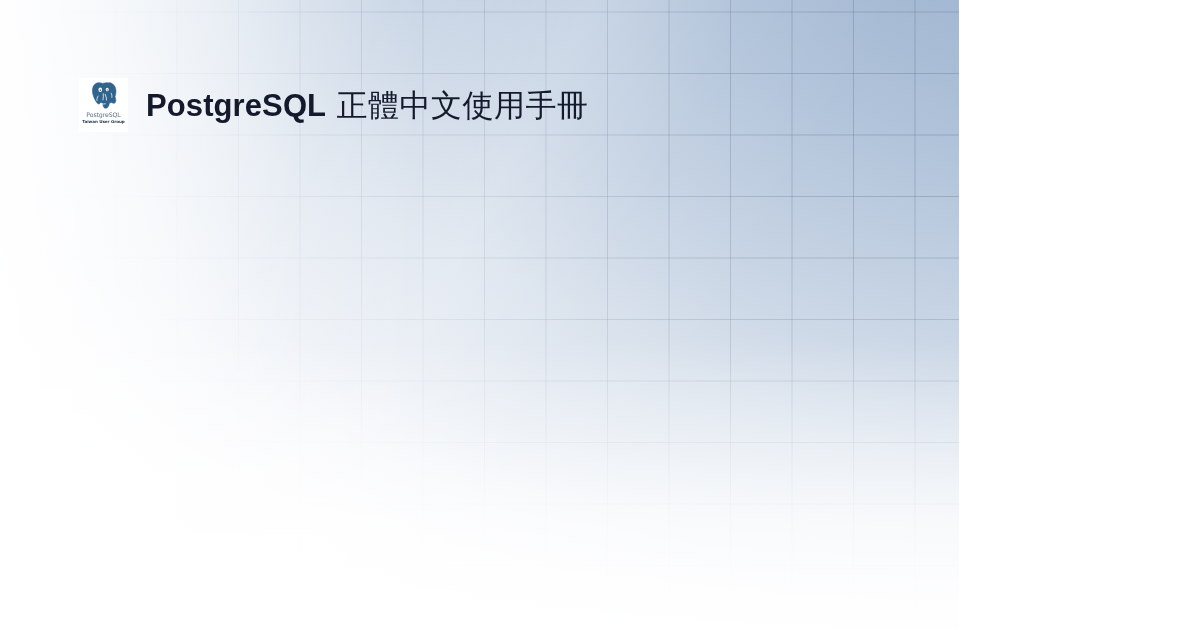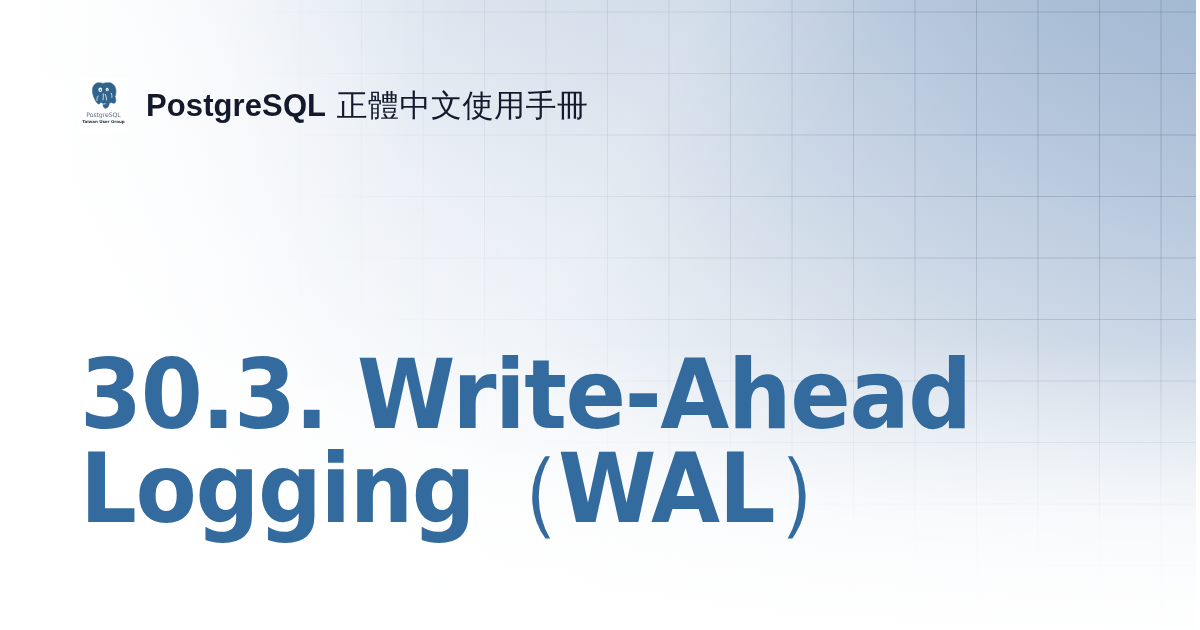--- a/index.html
+++ b/index.html
@@ -5,21 +5,21 @@
   * { margin:0; padding:0; box-sizing:border-box; }
   html, body { width:1200px; height:630px; }
   body {
     font-family: "Liberation Sans", "DejaVu Sans", sans-serif;
     background:#ffffff;
     overflow:hidden;
   }
 
   #og-card {
     position:relative;
-    width:1196px;
+    width:959px;
     height:630px;
     overflow:hidden;
     background:#fdba74;
   }
 
   
   .bg-base {
     position:absolute; inset:0;
     background:
       radial-gradient(ellipse 1500px 1100px at 112% -22%,
@@ -206,20 +206,14 @@
       <span class="logo-wordmark">PostgreSQL</span>
       <span class="logo-subtitle">Taiwan User Group</span>
     </div>
 
     <div class="header-title">
       <span class="brand">PostgreSQL</span><span class="cjk"> 正體中文使用手冊</span>
     </div>
 
   </div>
 
-  <div class="title-block">
-    <div class="title-line">30.3. Write-Ahead</div>
-    <div class="title-line">
-      <span>Logging</span><span class="paren">（</span><span>WAL</span><span class="paren">）</span>
-    </div>
-  </div>
 
 </div>
 
 </body></html>

